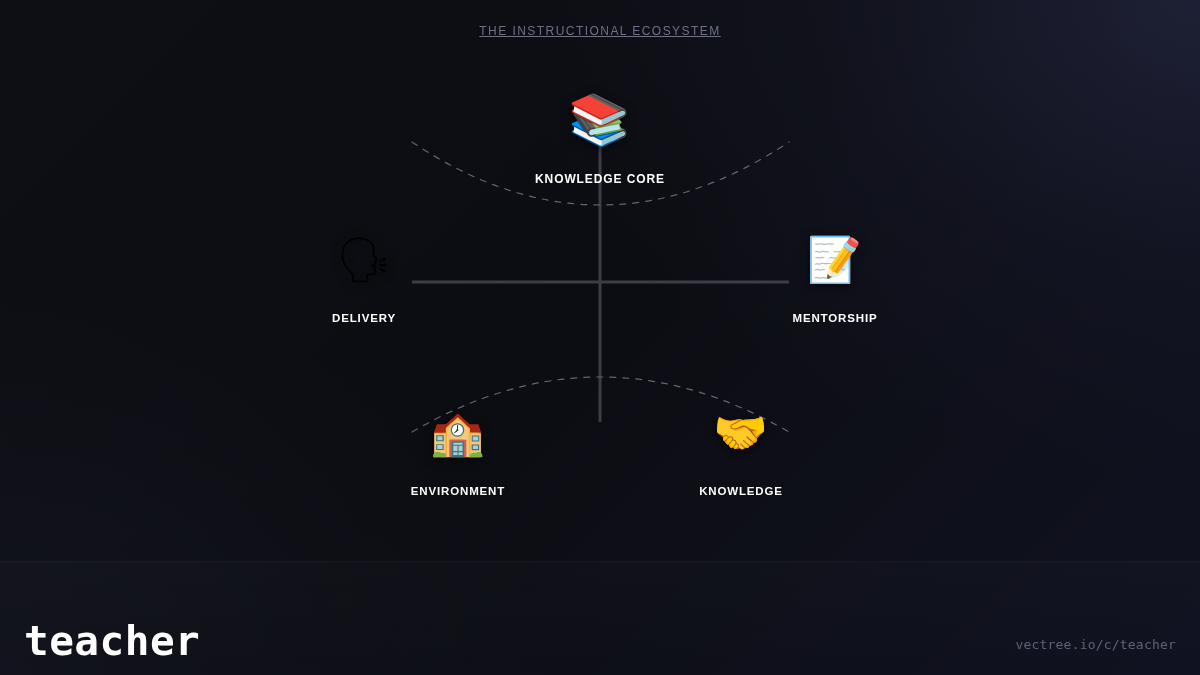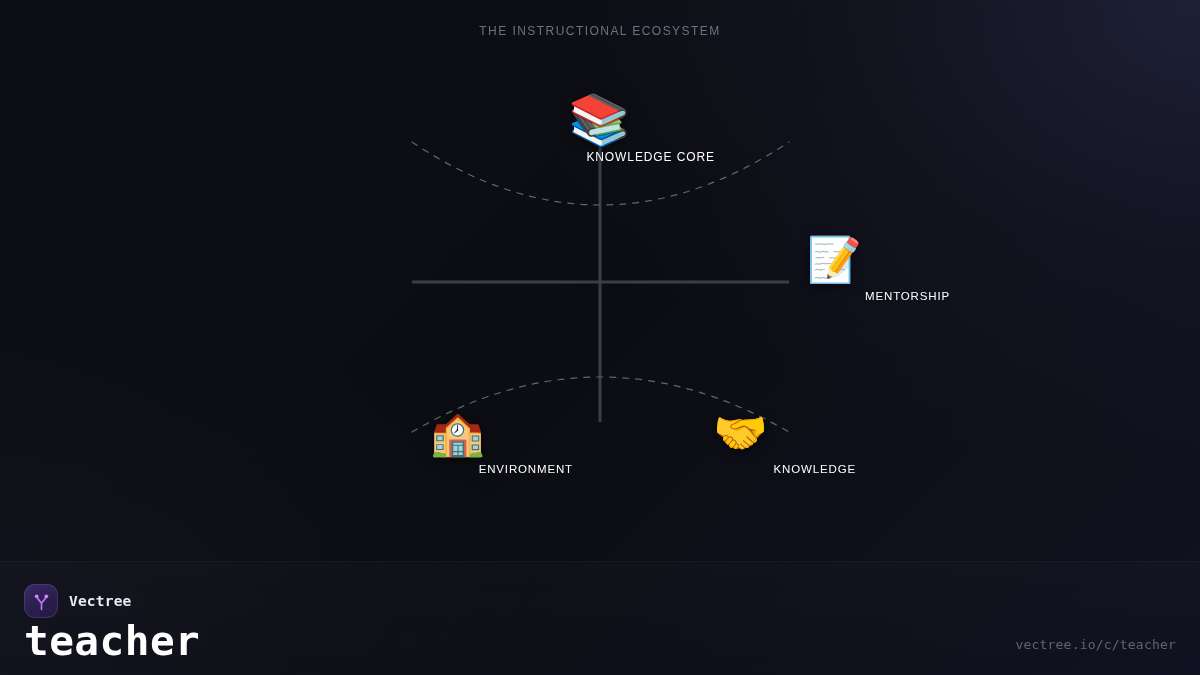--- a/index.html
+++ b/index.html
@@ -32,20 +32,21 @@
     position: absolute;
     top: 24px;
     left: 0;
     width: 1200px;
     text-align: center;
     font-size: 12px;
     letter-spacing: 1.45px;
     color: #6e7184;
     font-weight: 400;
     white-space: nowrap;
+    text-decoration: underline;
   }
 
   
   #diagram {
     position: absolute;
     top: 0;
     left: 0;
     width: 1200px;
     height: 675px;
   }
@@ -61,27 +62,26 @@
   .node .glyph {
     font-size: 44px;
     line-height: 56px;
     height: 56px;
     display: block;
     font-family: "DejaVu Sans", sans-serif;
     text-shadow: 0 2px 10px rgba(0,0,0,0.55);
   }
   .node .caption {
     display: block;
-    margin-top: 2px;
+    margin-top: 24px;
     font-size: 11.5px;
-    font-weight: 400;
+    font-weight: 700;
     letter-spacing: 0.85px;
     color: #ffffff;
     white-space: nowrap;
-    text-align: right;
   }
   .node.core .glyph { font-size: 50px; }
   .node.core .caption { font-size: 12px; letter-spacing: 0.9px; }
 
   #node-core        { left: 600px; top: 92px; }
   #node-delivery    { left: 364px; top: 232px; }
   #node-assessment  { left: 835px; top: 232px; }
   #node-environment { left: 458px; top: 405px; }
   #node-mentorship  { left: 741px; top: 405px; }
 
@@ -156,44 +156,38 @@
 
     <path d="M 412 142 Q 600 268 789 142" fill="none" stroke="#63656f" stroke-width="1.2" stroke-dasharray="6 7" stroke-linecap="round"></path>
     <path d="M 412 432 Q 600 322 789 432" fill="none" stroke="#63656f" stroke-width="1.2" stroke-dasharray="6 7" stroke-linecap="round"></path>
   </svg>
 
   <div class="node core" id="node-core">
     <span class="glyph">📚</span>
     <span class="caption">KNOWLEDGE CORE</span>
   </div>
 
+  <div class="node" id="node-delivery">
+    <span class="glyph">🗣</span>
+    <span class="caption">DELIVERY</span>
+  </div>
 
   <div class="node" id="node-assessment">
     <span class="glyph">📝</span>
     <span class="caption">MENTORSHIP</span>
   </div>
 
   <div class="node" id="node-environment">
     <span class="glyph">🏫</span>
     <span class="caption">ENVIRONMENT</span>
   </div>
 
   <div class="node" id="node-mentorship">
     <span class="glyph">🤝</span>
     <span class="caption">KNOWLEDGE</span>
   </div>
 
   <div id="footer">
-    <div id="brand-row">
-      <div id="brand-logo">
-        <svg width="21" height="21" viewBox="0 0 24 24" xmlns="http://www.w3.org/2000/svg">
-          <path d="M12 21 L12 14 M12 14 L6.5 7 M12 14 L17.5 7" stroke="#c074f5" stroke-width="1.9" fill="none" stroke-linecap="round"></path>
-          <circle cx="6.5" cy="6" r="2.1" fill="#d884ff"></circle>
-          <circle cx="17.5" cy="6" r="2.1" fill="#d884ff"></circle>
-        </svg>
-      </div>
-      <span id="brand-name">Vectree</span>
-    </div>
     <div id="slug">teacher</div>
     <div id="url">vectree.io/c/teacher</div>
   </div>
 
 </div>
 
 </body></html>

